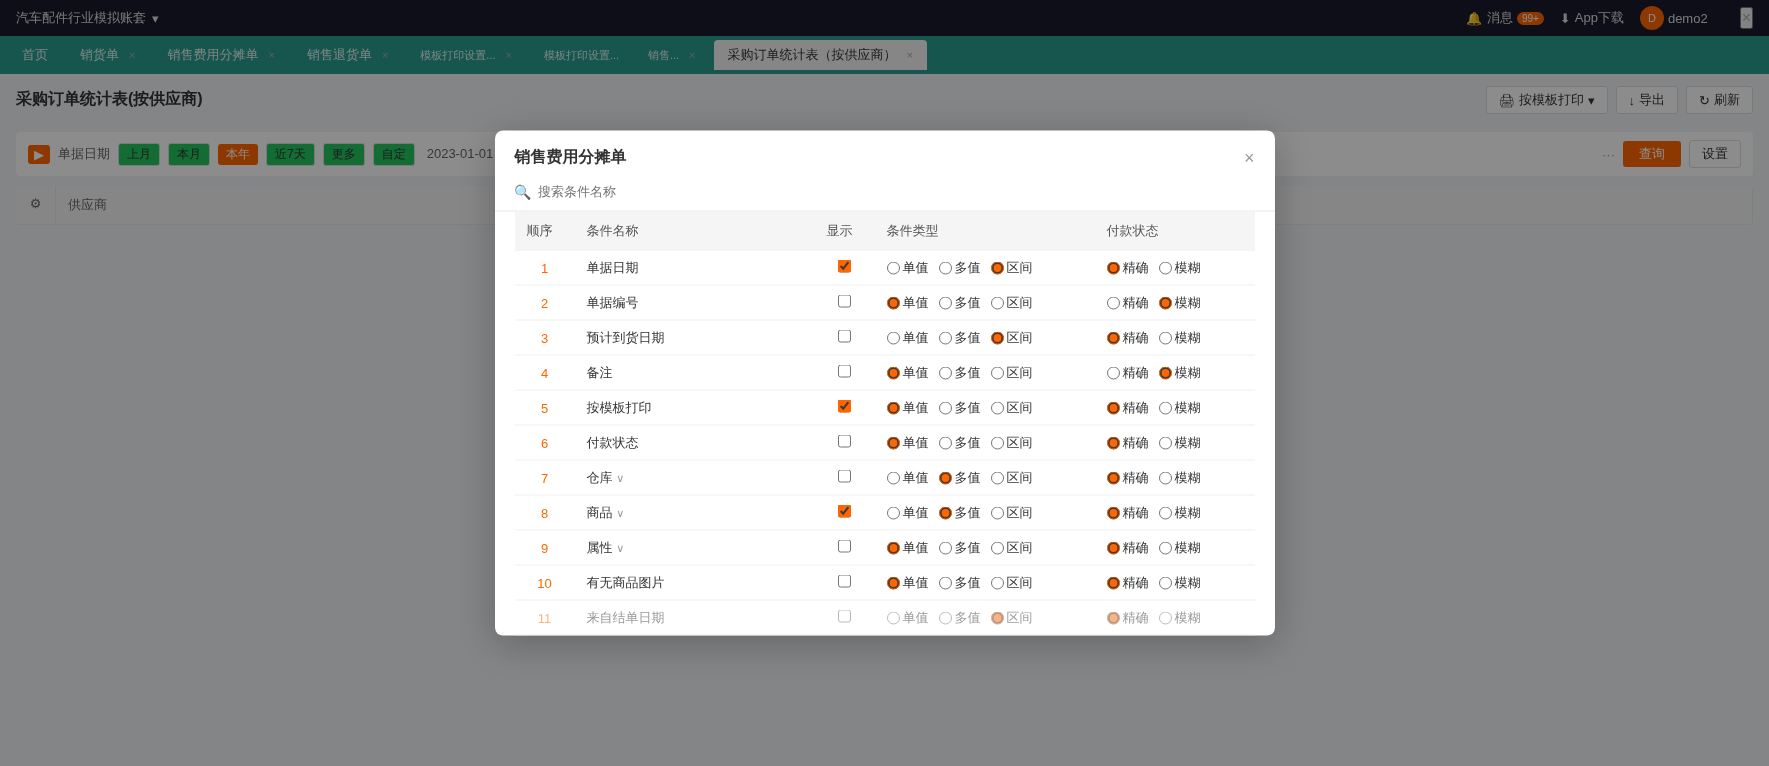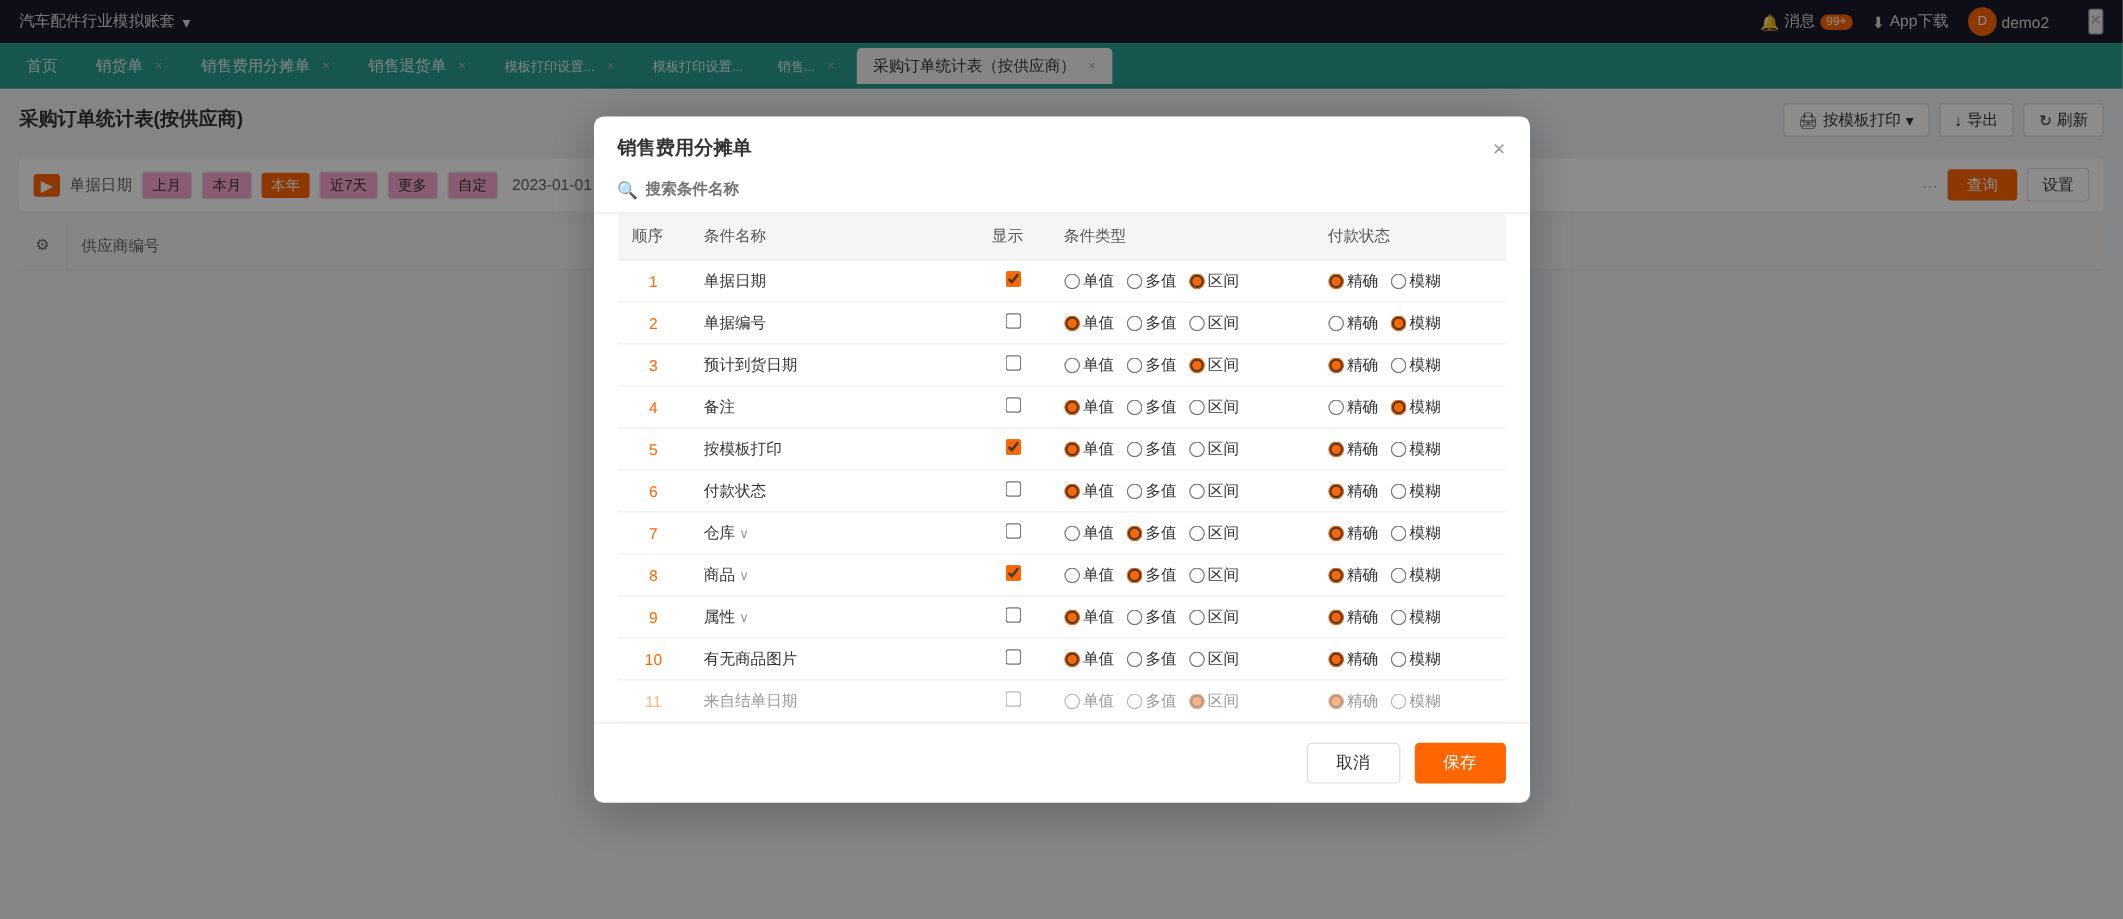--- a/index.html
+++ b/index.html
@@ -57,21 +57,21 @@
       margin-bottom: 10px;
       background: white;
       padding: 8px 12px;
       border-radius: 4px;
     }
     .btn-orange-sm {
       background: #f60; color: white; border: none; border-radius: 3px;
       padding: 2px 8px; font-size: 12px; cursor: pointer;
     }
     .btn-gray-sm {
-      background: #f9a8d4; color: #333; border: 1px solid #ddd; border-radius: 3px;
+      background: #22c55e; color: #333; border: 1px solid #ddd; border-radius: 3px;
       padding: 2px 8px; font-size: 12px; cursor: pointer;
     }
 
     
     .action-bar {
       display: flex; justify-content: flex-end; align-items: center;
       gap: 8px; margin-bottom: 8px;
     }
     .btn-action {
       border: 1px solid #ddd; background: white; border-radius: 3px;
@@ -354,37 +354,38 @@
     <span style="color:#666;font-size:13px;margin-left:4px;">2023-01-01 至 2023-12-31</span>
     <span style="flex:1"></span>
     <span style="color:#999;cursor:pointer;">···</span>
     <button class="btn-action-orange">查询</button>
     <button class="btn-settings">设置</button>
   </div>
 
   <div class="table-area">
     <div class="table-header">
       <div class="gear">⚙</div>
+      <div>供应商</div>
       <div>供应商编号</div>
     </div>
   </div>
 </div>
 
 <div class="overlay"></div>
 
 <div class="dialog">
   <div class="dialog-header">
     <span class="dialog-title">销售费用分摊单</span>
     <button class="dialog-close">×</button>
   </div>
 
 
   <div class="dialog-search">
     <span class="search-icon">🔍</span>
-    <input type="text" placeholder="搜索条件名称" style="border: none; outline: none; font-size: 13px; width: 200px; padding: 4px 0px; color: rgb(153, 153, 153); font-weight: bold;">
+    <input type="text" placeholder="搜索条件名称" style="border: none; outline: none; font-size: 13px; width: 200px; padding: 4px 0px; color: rgb(153, 153, 153);">
   </div>
 
   <div class="dialog-table-wrap">
     <table class="dialog-table">
       <thead>
         <tr>
           <th style="width:60px;text-align:left;">顺序</th>
           <th>条件名称</th>
           <th style="width:60px;text-align:left;">显示</th>
           <th style="width:220px;">条件类型</th>
@@ -752,17 +753,13 @@
                   <input type="radio" name="rule_11" value="模糊" style="">
                   <span>模糊</span>
                 </label>
               </div>
             </td>
           </tr>
         </tbody>
     </table>
   </div>
 
-  <div class="dialog-footer">
-    <button class="btn-cancel">取消</button>
-    <button class="btn-save">保存</button>
-  </div>
 </div>
 
 </body></html>

